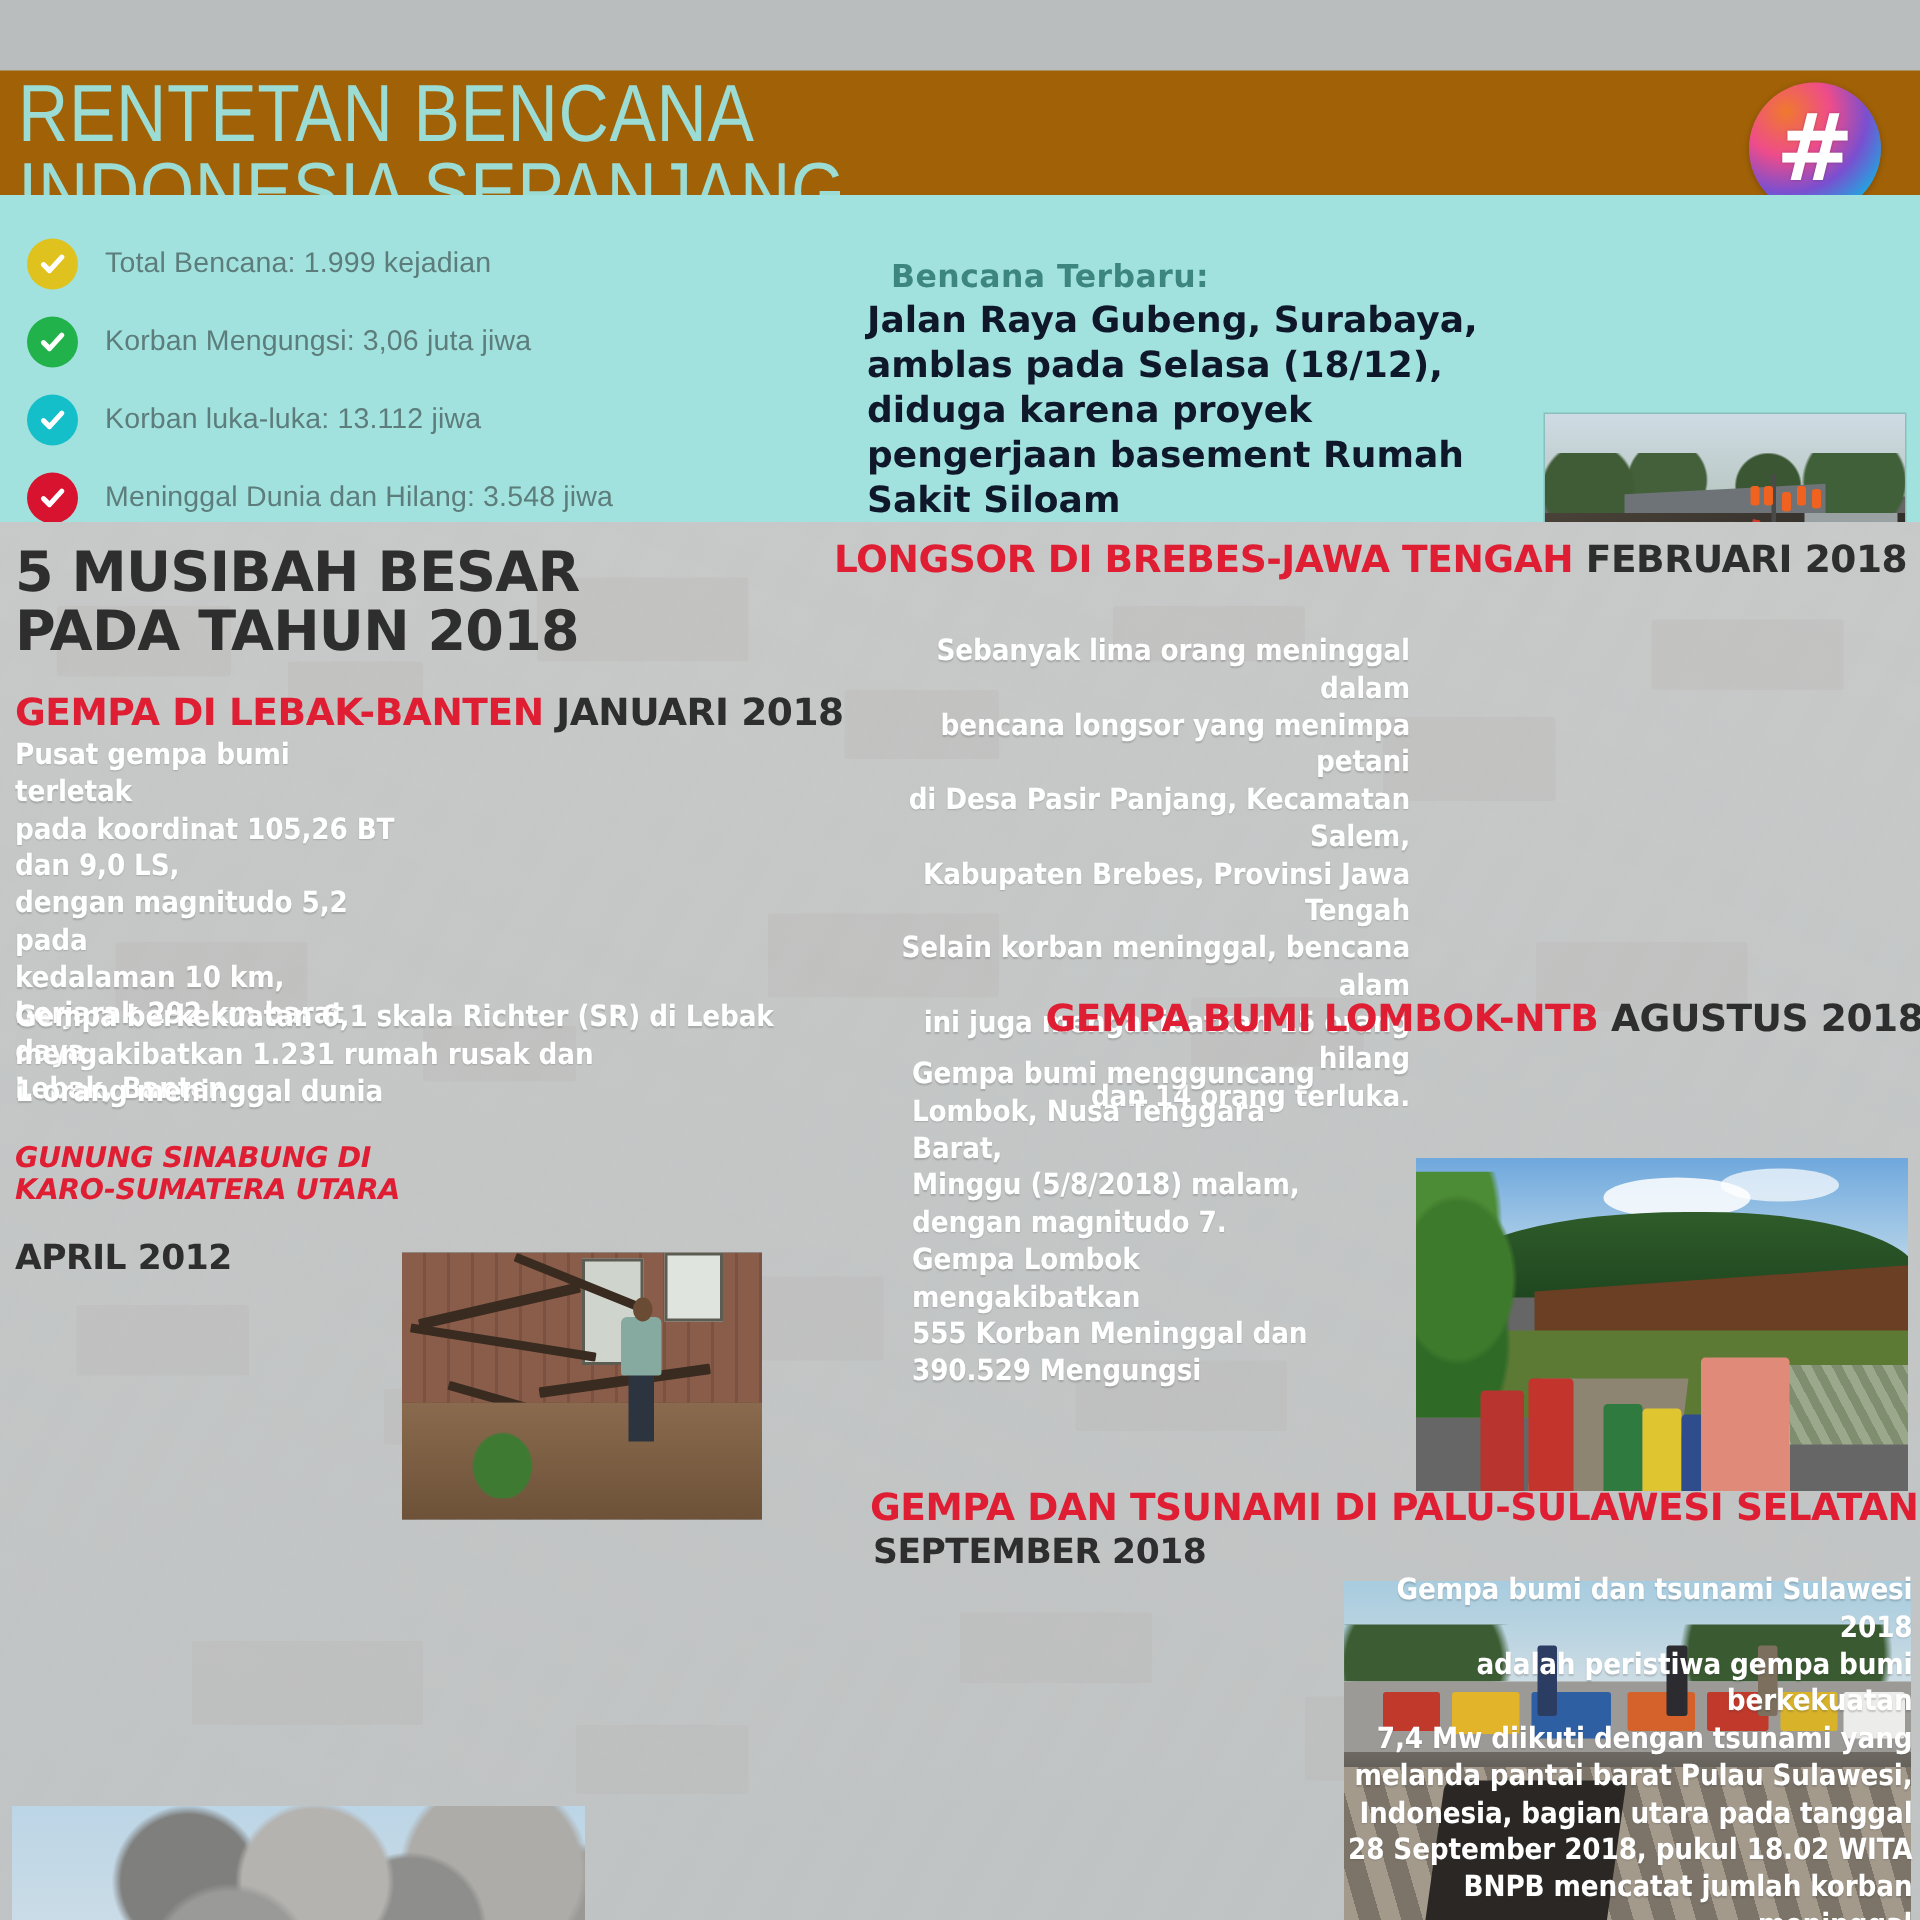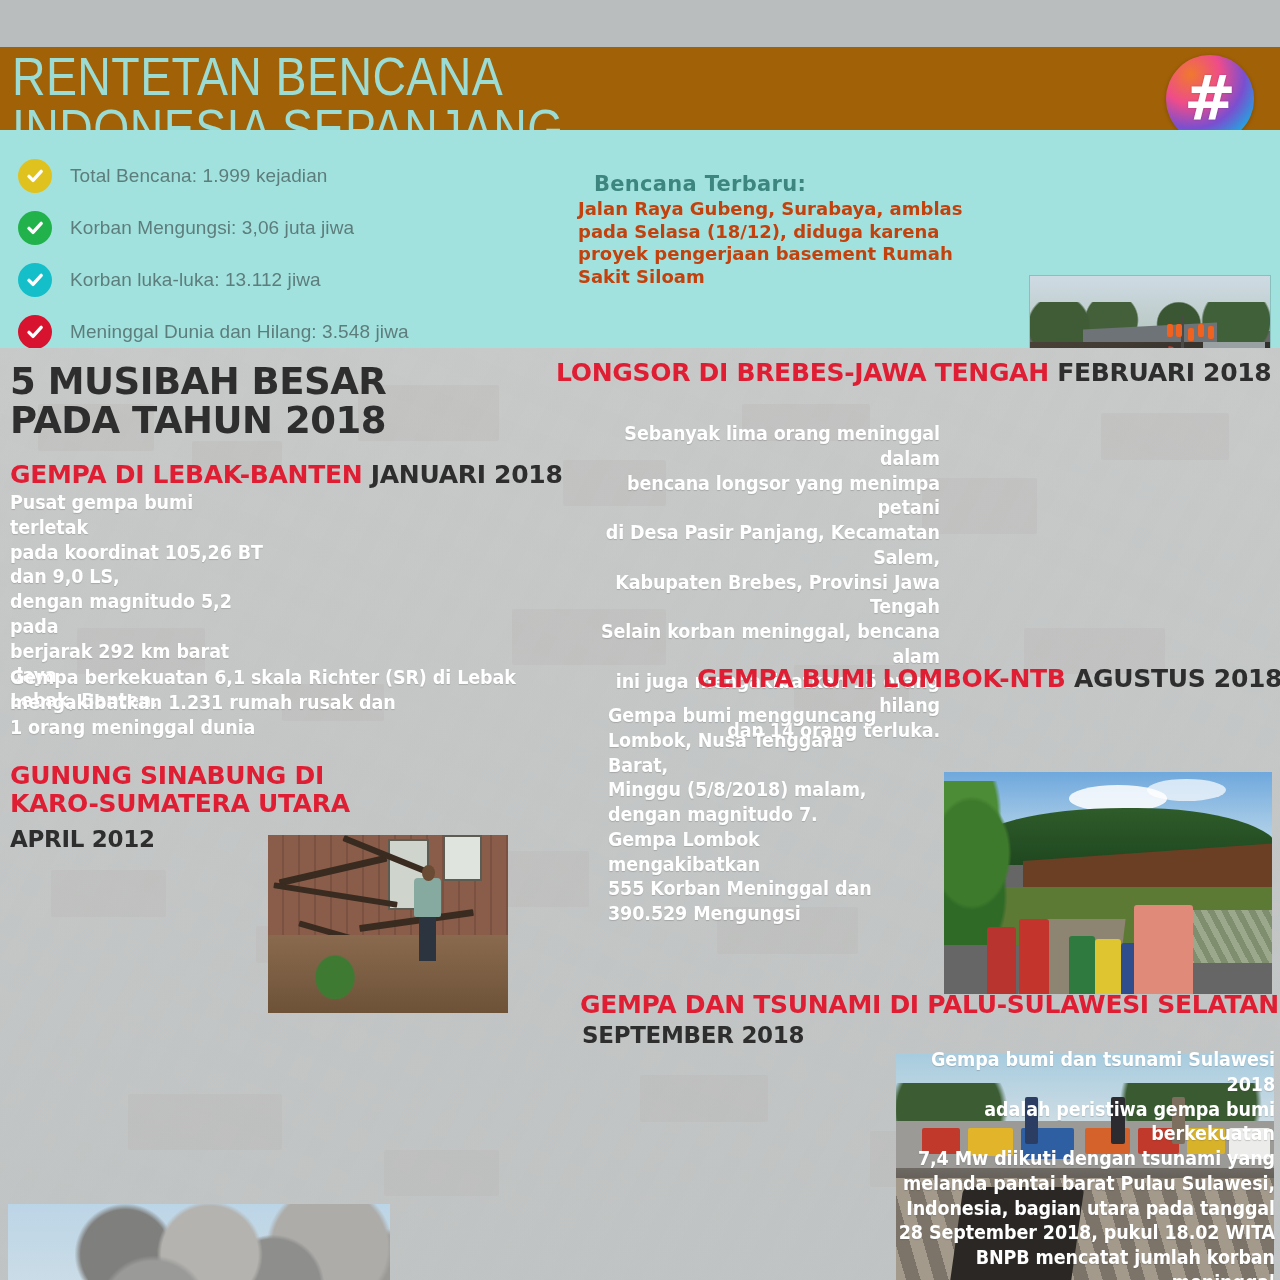--- a/index.html
+++ b/index.html
@@ -73,21 +73,21 @@
     color:#5d7d7c; font-size:19px; letter-spacing:0.1px;
     font-family:"Liberation Sans", sans-serif;
   }
 
   .latest-block { position:absolute; left:578px; top:42px; width:430px; }
   .latest-title {
     color:#3d8680; font-size:21px; font-weight:bold; letter-spacing:0.3px;
     font-family:"DejaVu Sans", sans-serif; margin-bottom:2px;margin-left:16px;
   }
   .latest-body {
-    color:#c2410c; font-size:18px; font-weight:bold; line-height:1.25;
+    color:#0f172a; font-size:24px; font-weight:bold; line-height:1.25;
     font-family:"DejaVu Sans", sans-serif;
   }
 
   
   .photo { position:absolute; overflow:hidden; background:#666; }
   .photo .sky    { position:absolute; left:0; top:0; width:100%; }
   .photo-border  { box-shadow:0 0 0 1px rgba(0,0,0,0.15); }
 
   
   .ph-gubeng { left:1030px; top:146px; width:240px; height:184px; }
@@ -143,21 +143,21 @@
     text-shadow:0 1px 1px rgba(60,60,60,0.22);
   }
 
   
   .head-lebak { left:10px; top:112px; font-size:25px; }
   .txt-lebak-a { left:10px; top:143px; width:265px; font-size:19.5px; }
   .txt-lebak-b { left:10px; top:318px; width:520px; font-size:19.5px; }
   .ph-lebak { left:268px; top:487px; width:240px; height:178px; }
 
   
-  .head-sinabung { left:10px; top:414px; font-size:25px; line-height:1.12; white-space:normal; width:400px;}
+  .head-sinabung { left:10px; top:414px; font-size:19px; line-height:1.12; white-space:normal; width:400px;font-style:italic;}
   .head-sinabung-date { left:10px; top:478px; font-size:23px; }
   .ph-sinabung { left:8px; top:856px; width:382px; height:238px; }
 
   
   .head-brebes { left:556px; top:10px; font-size:25px; }
   .txt-brebes { left:580px; top:74px; width:360px; font-size:19.5px; text-align:right; }
   .ph-brebes { left:944px; top:424px; width:328px; height:222px; }
 
   
   .head-lombok { left:697px; top:316px; font-size:25px; }
@@ -402,20 +402,21 @@
 
       <div class="sec-head head-lebak">
         <span class="red">GEMPA DI LEBAK-BANTEN</span>
         <span class="dark">JANUARI 2018</span>
       </div>
       <div class="body-text txt-lebak-a">
         <div>Pusat gempa bumi terletak</div>
         <div>pada koordinat 105,26 BT</div>
         <div>dan 9,0 LS,</div>
         <div>dengan magnitudo 5,2 pada</div>
+        <div>kedalaman 10 km,</div>
         <div>berjarak 292 km barat daya</div>
         <div>Lebak, Banten.</div>
       </div>
       <div class="body-text txt-lebak-b">
         <div>Gempa berkekuatan 6,1 skala Richter (SR) di Lebak</div>
         <div>mengakibatkan 1.231 rumah rusak dan</div>
         <div>1 orang meninggal dunia</div>
       </div>
       <div class="photo ph-lebak">
         <div class="sc lebak">

